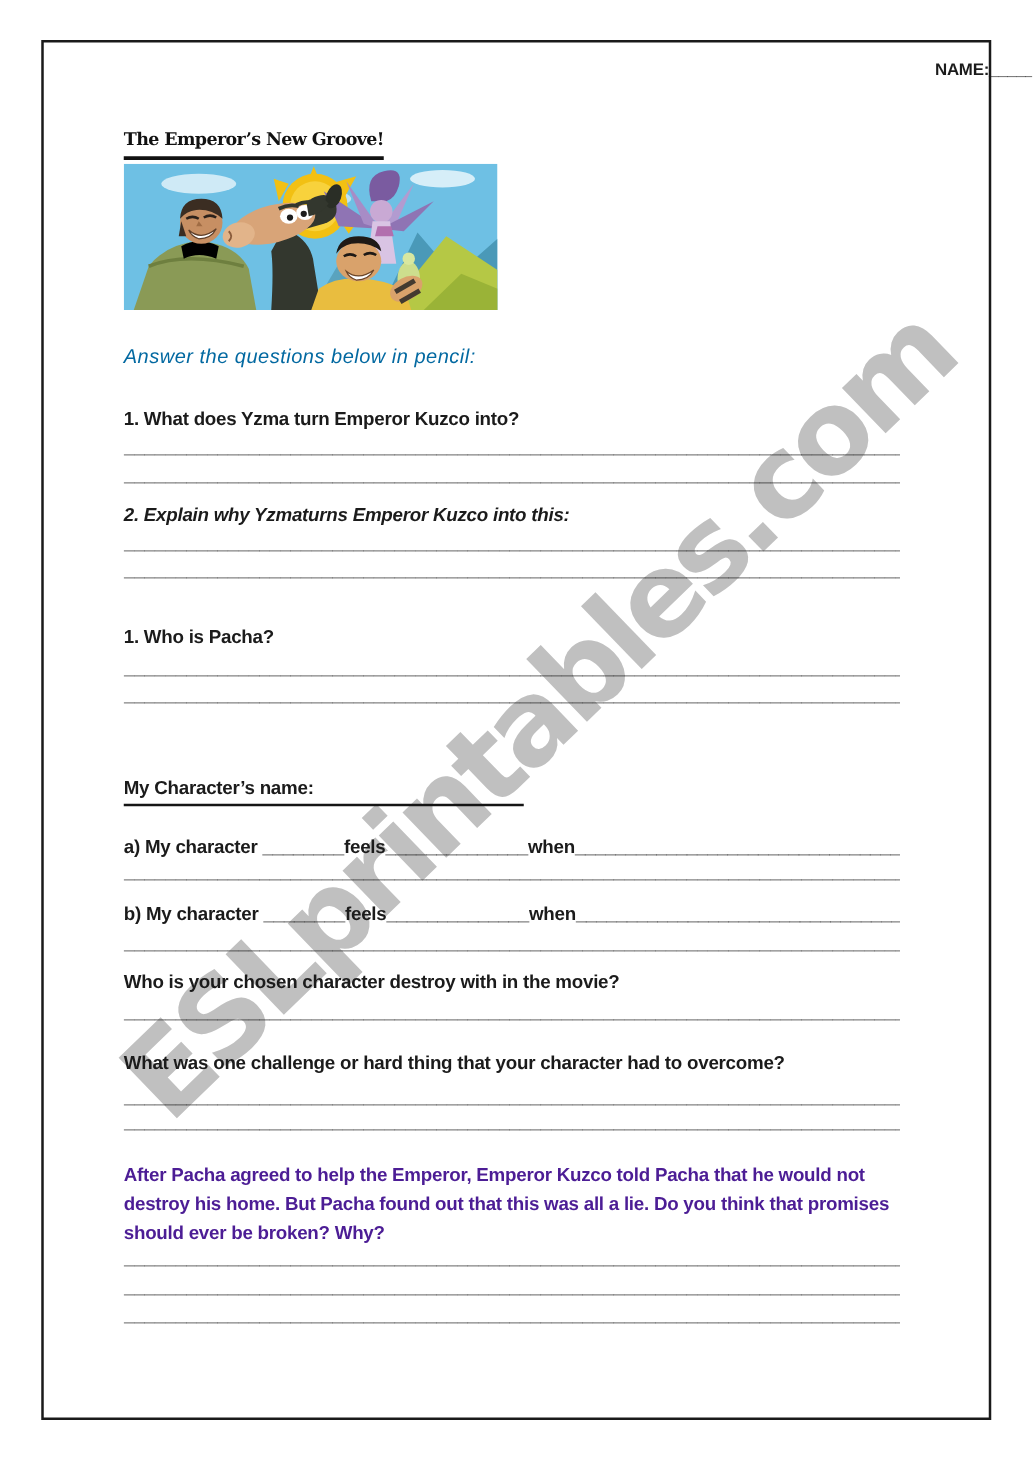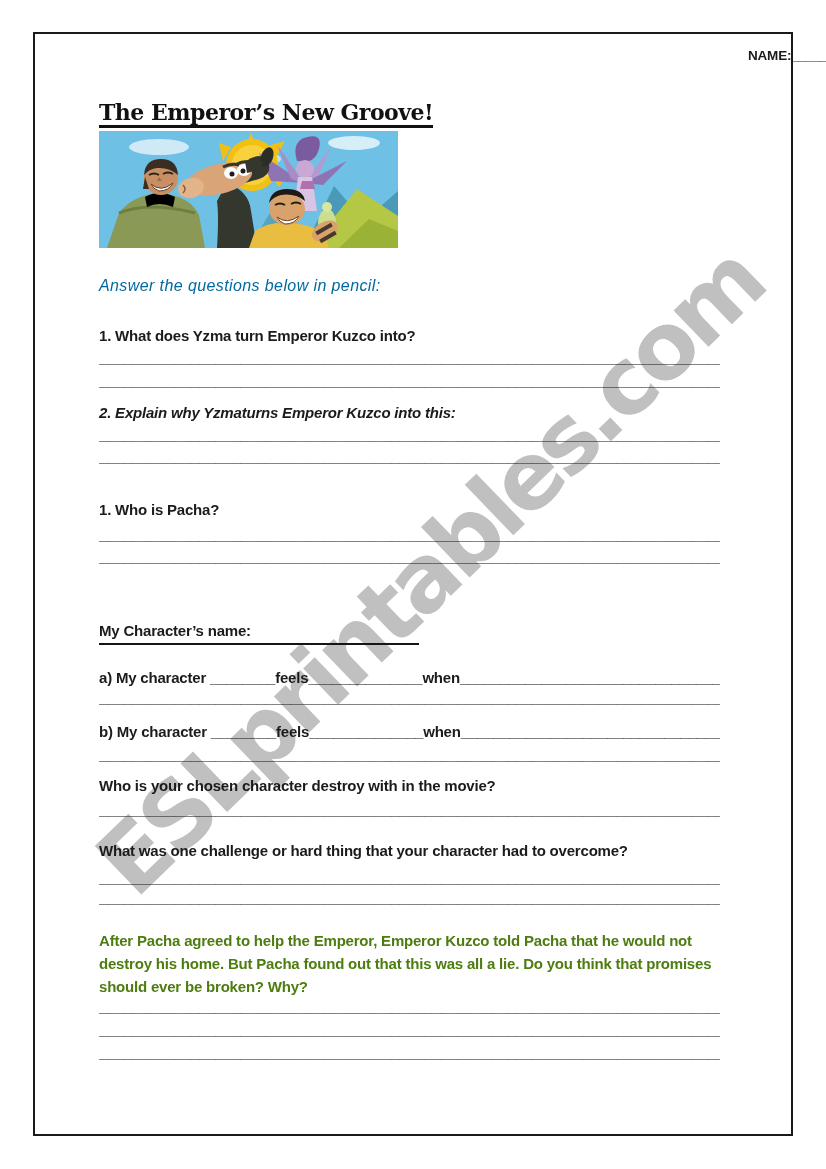--- a/index.html
+++ b/index.html
@@ -19,21 +19,21 @@
     position:absolute;left:33px;top:32px;width:756px;height:1100px;
     border:2px solid #1a1a1a;z-index:1;
   }
   .content{z-index:2;}
   .name-field{
     left:748px;top:48px;width:78px;height:20px;overflow:hidden;
     white-space:nowrap;font-weight:700;font-size:13.5px;letter-spacing:-0.2px;
   }
   .title{
     left:99px;top:101px;
-    font-family:"DejaVu Serif",serif;font-weight:700;font-size:22px;
+    font-family:"DejaVu Serif",serif;font-weight:700;font-size:14px;
     letter-spacing:-0.5px;color:#111;
     border-bottom:3px solid #111;padding-bottom:1px;line-height:23px;
   }
   .pic{left:99px;top:131px;width:299px;height:117px;}
   .italic-note{
     font-style:italic;font-size:16px;font-weight:400;color:#0369a1;
     letter-spacing:0.4px;white-space:nowrap;
   }
   .q{
     font-weight:700;font-size:15px;letter-spacing:-0.2px;color:#1b1b1b;
@@ -48,21 +48,21 @@
     border-bottom:2px solid #151515;white-space:nowrap;
   }
   .fill-row{
     left:99px;width:621px;height:20px;overflow:hidden;white-space:nowrap;
     font-weight:700;font-size:15px;letter-spacing:-0.2px;color:#1b1b1b;
   }
   .fill-row span{display:inline;}
   .para{
     left:99px;top:929px;width:660px;
     font-weight:700;font-size:15px;letter-spacing:-0.2px;line-height:23px;
-    color:#4d7c0f;
+    color:#4c1d95;
   }
   .para div{white-space:nowrap;}
 </style>
 </head>
 <body>
 
 <div id="page">
 
   <div id="watermark">ESLprintables.com</div>
 

